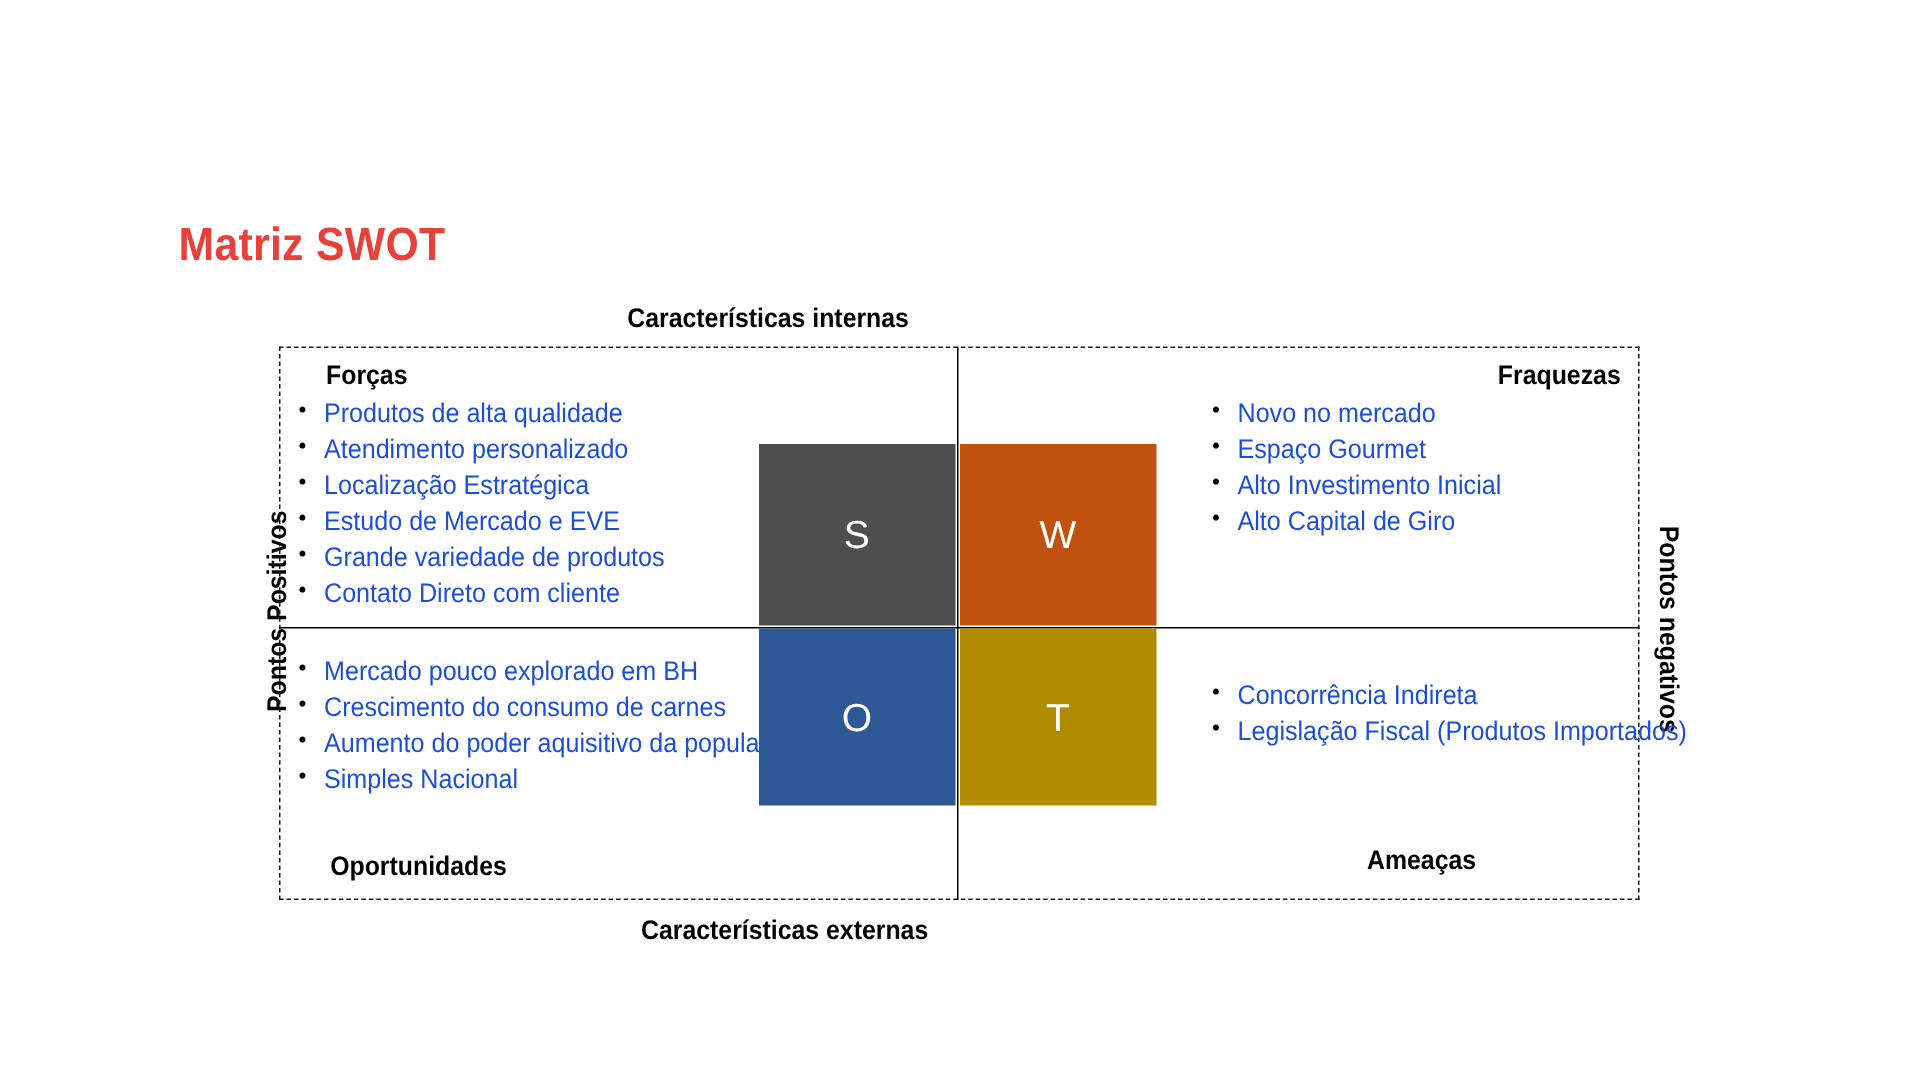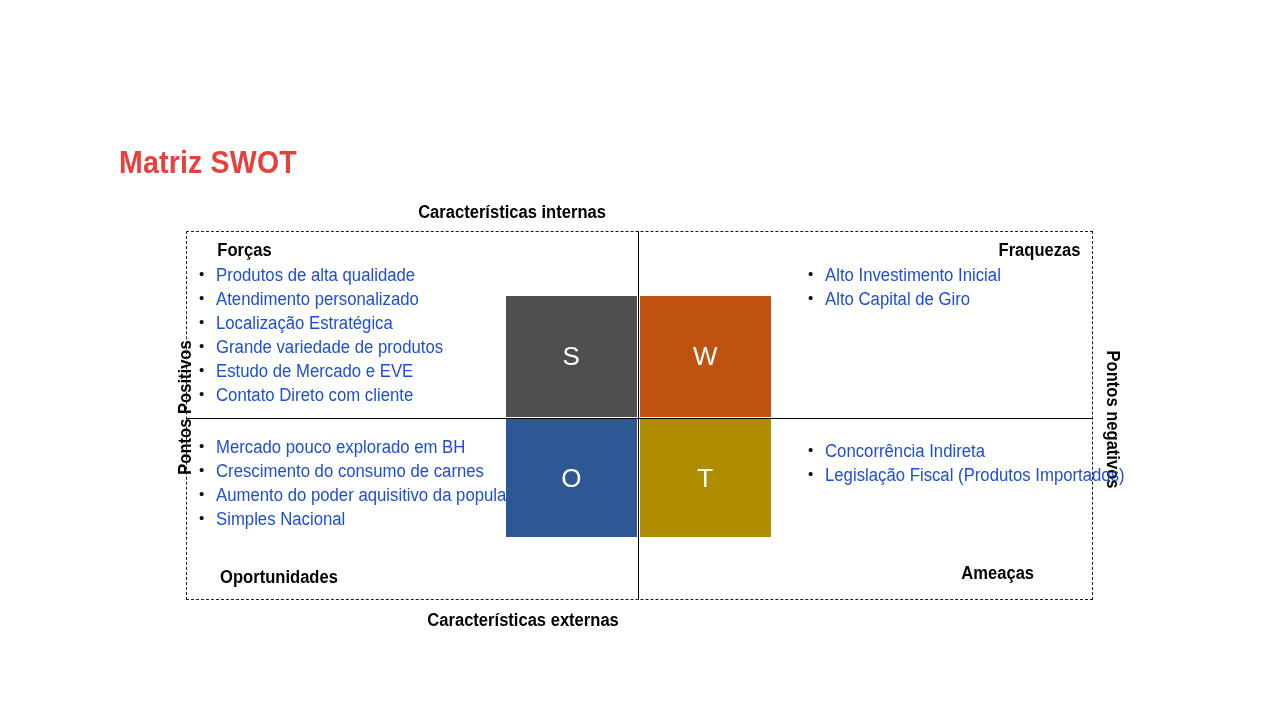--- a/index.html
+++ b/index.html
@@ -152,34 +152,34 @@
   #quad-weaknesses { left: 650px; top: 240px; width: 438px; text-align: right; }
   #quad-weaknesses .quad-heading { margin-right: 4px; }
   #quad-weaknesses .quad-list { margin-top: 2px; text-align: left; padding-left: 156px; }
 
   
   #quad-opportunities { left: 197px; top: 435px; width: 430px; }
   #quad-opportunities .quad-list { margin-top: 0; }
 
   
   #quad-threats { left: 650px; top: 435px; width: 445px; }
-  #quad-threats .quad-list { margin-top: 4px; padding-left: 156px; }
+  #quad-threats .quad-list { margin-top: 16px; padding-left: 156px; }
 
   
   #heading-opportunities {
     position: absolute;
     left: 215px;
     top: 567px;
   }
   #heading-threats {
     position: absolute;
     left: 905px;
     top: 563px;
     width: 180px;
-    text-align: center;
+    text-align: left;
   }
   #heading-threats .quad-heading { transform-origin: right center; }
 
   
   .swot-tile {
     position: absolute;
     display: flex;
     align-items: center;
     justify-content: center;
     color: #ffffff;
@@ -206,29 +206,31 @@
 <div id="matrix-frame"></div>
 <div id="divider-vertical"></div>
 <div id="divider-horizontal"></div>
 
 <div class="quadrant" id="quad-strengths">
   <div class="quad-heading">Forças</div>
   <ul class="quad-list">
     <li><span>Produtos de alta qualidade</span></li>
     <li><span>Atendimento personalizado</span></li>
     <li><span>Localização Estratégica</span></li>
+    <li><span>Estudo de Mercado e EVE</span></li>
     <li><span>Grande variedade de produtos</span></li>
-    <li><span>Estudo de Mercado e EVE</span></li>
     <li><span>Contato Direto com cliente</span></li>
   </ul>
 </div>
 
 <div class="quadrant" id="quad-weaknesses">
   <div class="quad-heading">Fraquezas</div>
   <ul class="quad-list">
+    <li><span>Novo no mercado</span></li>
+    <li><span>Espaço Gourmet</span></li>
     <li><span>Alto Investimento Inicial</span></li>
     <li><span>Alto Capital de Giro</span></li>
   </ul>
 </div>
 
 <div class="quadrant" id="quad-opportunities">
   <ul class="quad-list">
     <li><span>Mercado pouco explorado em BH</span></li>
     <li><span>Crescimento do consumo de carnes</span></li>
     <li><span>Aumento do poder aquisitivo da população;</span></li>

